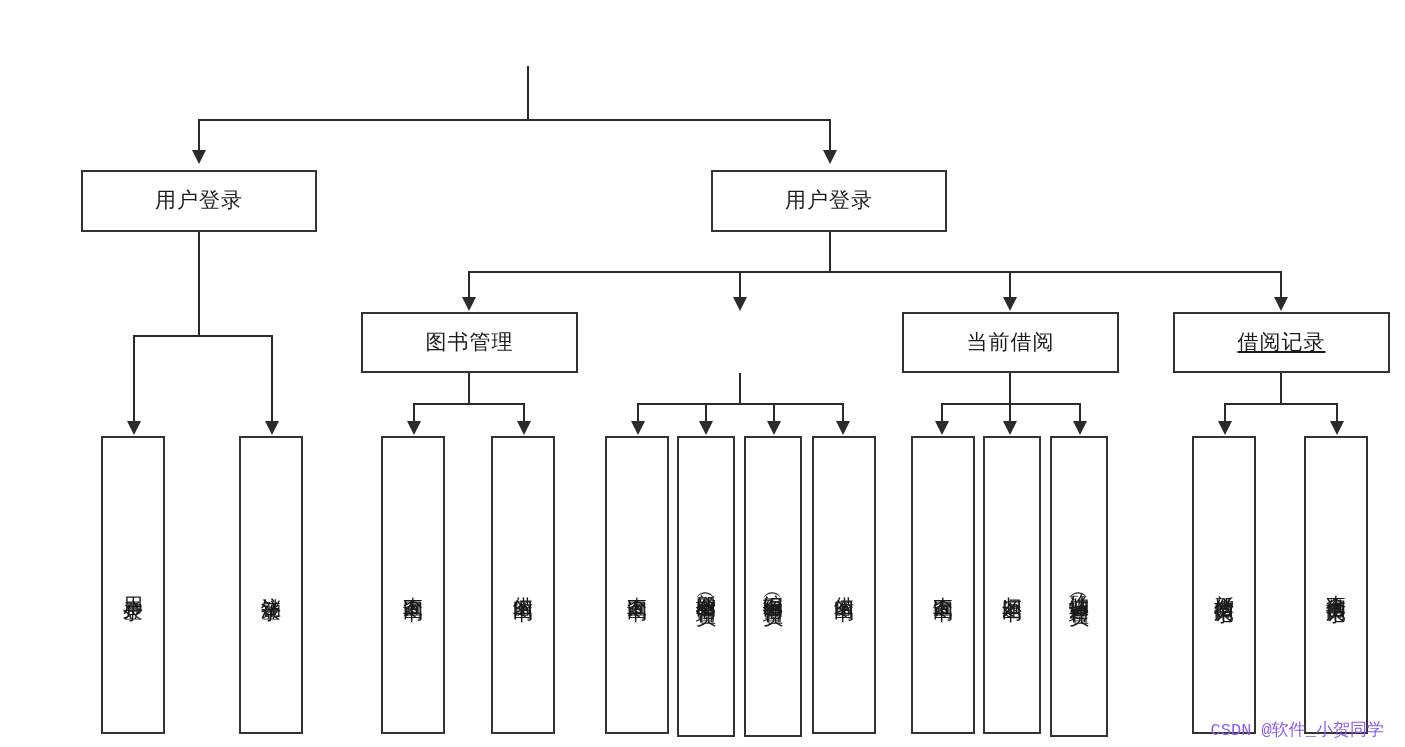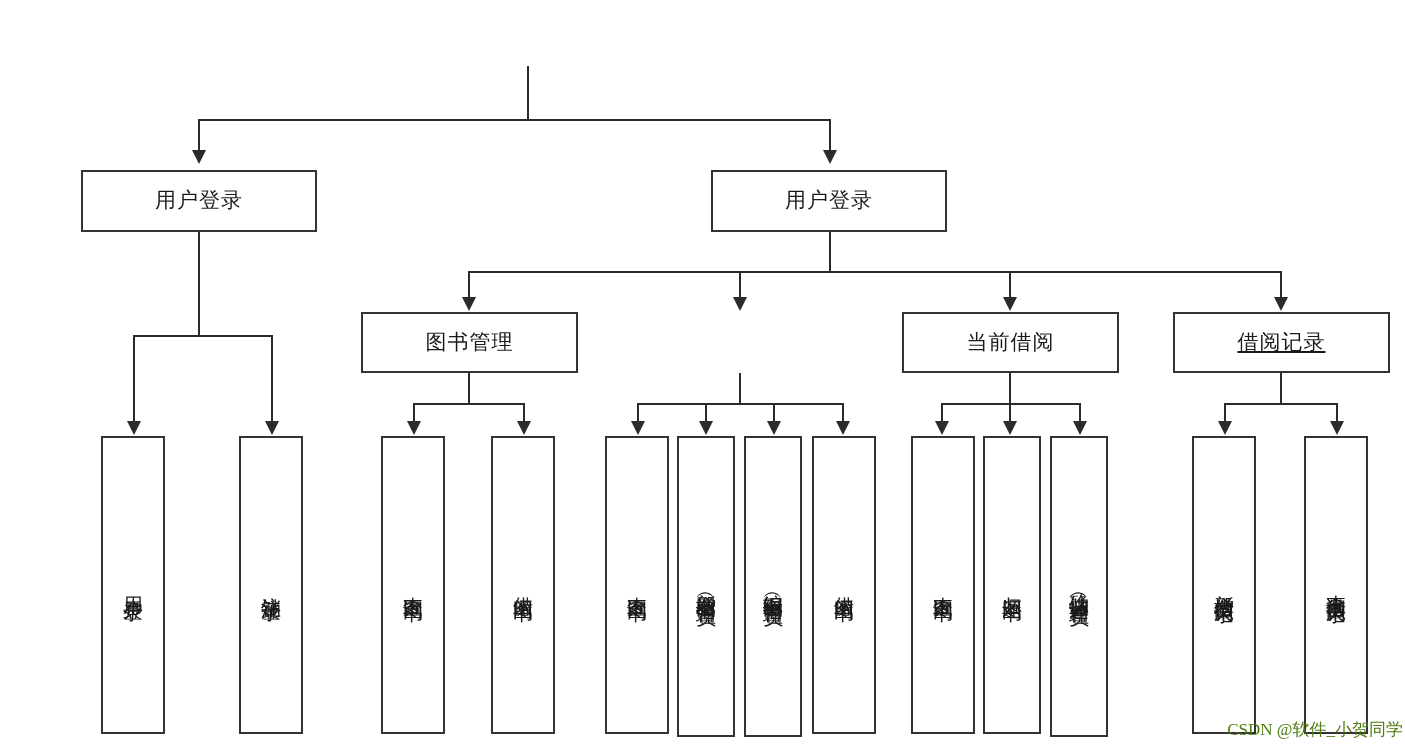--- a/index.html
+++ b/index.html
@@ -55,26 +55,26 @@
   .arrow {
     position: absolute;
     width: 0;
     height: 0;
     border-left: 7px solid transparent;
     border-right: 7px solid transparent;
     border-top: 14px solid #2b2b2b;
   }
   .watermark {
     position: absolute;
-    right: 2px;
+    right: 21px;
     bottom: 6px;
     font-size: 17px;
-    color: #4d7c0f;
+    color: #8b5cf6;
     white-space: nowrap;
-    font-family: Liberation Serif, serif;
+    font-family: Liberation Mono, monospace;
   }
 </style>
 </head>
 <body>
 
 <div id="canvas">
 
 
   <div class="edge v" style="left:527px; top:66px; height:54px;"></div>
 

